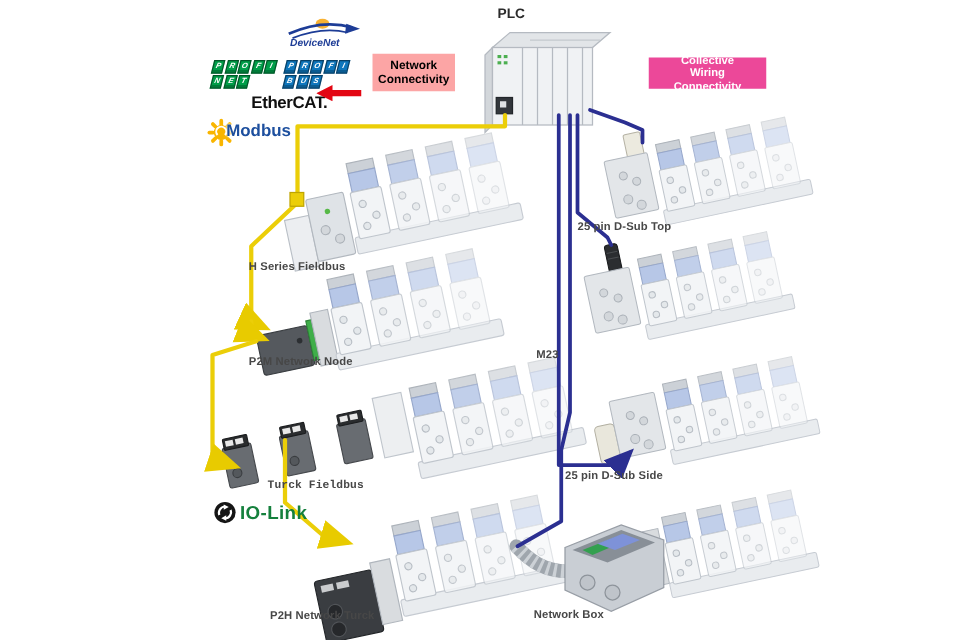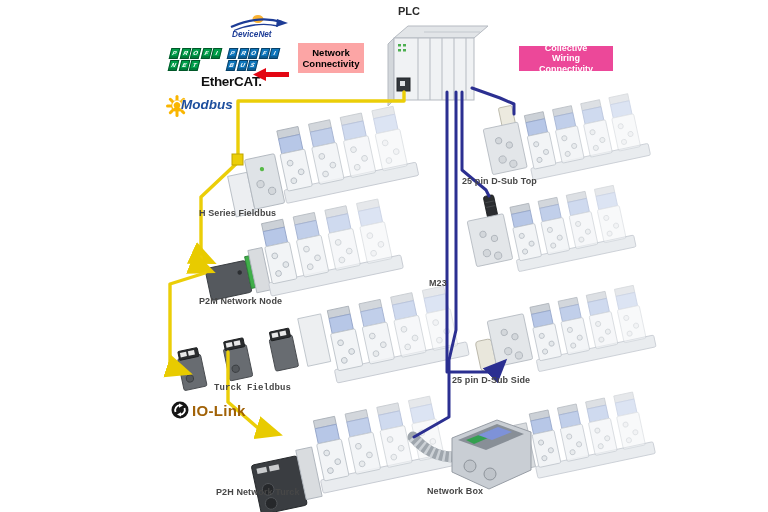--- a/index.html
+++ b/index.html
@@ -24,25 +24,25 @@
         font-weight:bold;font-style:italic;color:#fff;text-align:center;margin-right:1.5px;
         transform:skewX(-14deg);border:1px solid rgba(0,0,0,.45);
         box-shadow:inset 0 -2px 0 rgba(0,0,0,.22);}
   .profinet .tile{background:#009E49;}
   .profibus .tile{background:#0E76BC;}
   .ethercat{left:163px;top:74px;width:90px;height:20px;font-size:13.5px;font-weight:bold;
             color:#101010;letter-spacing:-.3px;margin-left:38px;}
   .ethercat .arrow{position:absolute;left:52px;top:-6px;}
   .modbus{left:165px;top:94px;width:80px;height:24px;}
   .modbus .txt{position:absolute;left:16px;top:3px;font-size:13.5px;font-weight:bold;
-               font-style:italic;color:#1D4F9E;
+               color:#1D4F9E;
                text-shadow:0 0 2px #fff,0 0 2px #fff;}
   .iolink{left:171px;top:401px;width:90px;height:20px;}
   .iolink .txt{position:absolute;left:21px;top:1px;font-size:15px;font-weight:bold;
-               color:#a16207;letter-spacing:.3px;}
+               color:#15803d;letter-spacing:.3px;}
 </style>
 </head>
 <body>
 
 <div id="stage">
 
   <svg id="scene" width="768" height="512" viewBox="0 0 768 512">
     <defs>
 
       <g id="st">
@@ -261,21 +261,21 @@
       <circle cx="9" cy="9" r="8.5" fill="#151515"></circle>
       <path d="M4.5,11 A5,5 0 0 1 9,4.2" stroke="#fff" stroke-width="1.8" fill="none"></path>
       <polygon points="8,2.5 12,4.5 8,6.8" fill="#fff"></polygon>
       <path d="M13.5,7 A5,5 0 0 1 9,13.8" stroke="#fff" stroke-width="1.8" fill="none"></path>
       <polygon points="10,11.2 6,13.5 10,15.5" fill="#fff"></polygon>
     </svg>
     <span class="txt">IO-Link</span>
   </div>
 
   <div class="plabel" style="left:199px;top:208px;">H Series Fieldbus</div>
-  <div class="plabel" style="left:199px;top:284px;margin-top:12px;">P2M Network Node</div>
+  <div class="plabel" style="left:199px;top:284px;">P2M Network Node</div>
   <div class="plabel" style="left:214px;top:383px;font-family:Liberation Mono, monospace;">Turck Fieldbus</div>
   <div class="plabel" style="left:216px;top:487px;">P2H Network Turck</div>
 
   <div class="plabel" style="left:462px;top:176px;">25 pin D-Sub Top</div>
   <div class="plabel" style="left:429px;top:278px;">M23</div>
   <div class="plabel" style="left:452px;top:375px;">25 pin D-Sub Side</div>
   <div class="plabel" style="left:427px;top:486px;">Network Box</div>
 
 </div>
 

